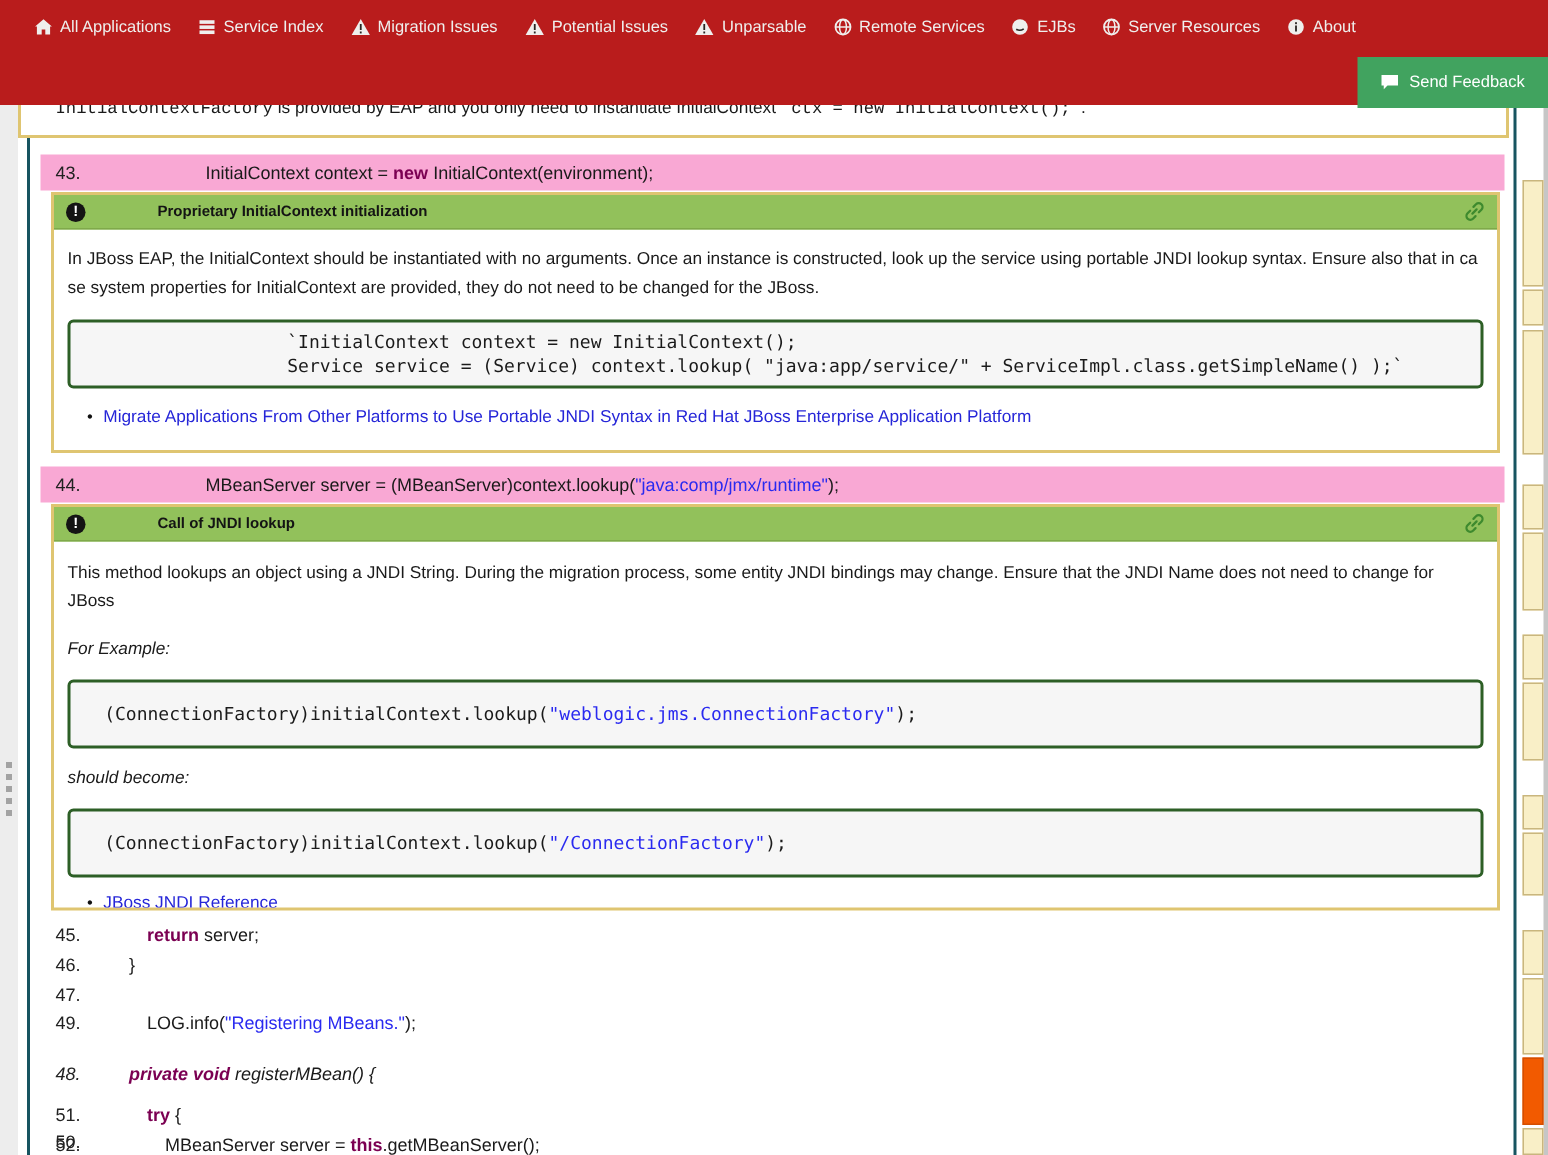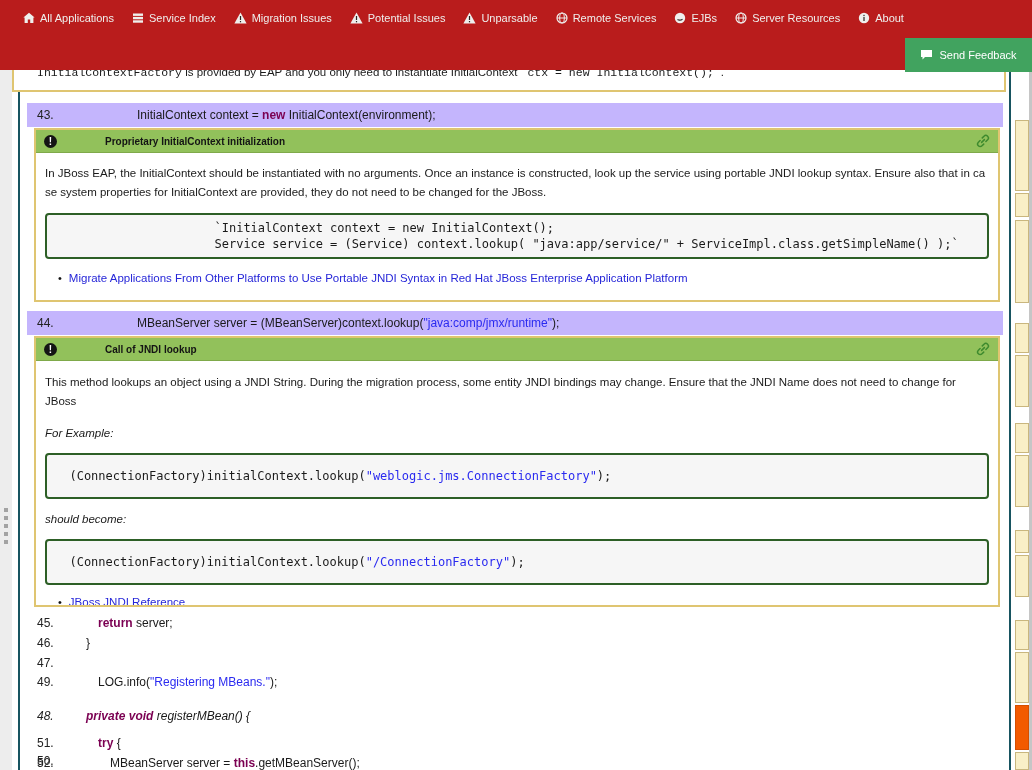--- a/index.html
+++ b/index.html
@@ -23,21 +23,21 @@
   #teal-left  { position:absolute; left:18px;  top:70px; width:2px; height:700px; background:#175460; }
   #teal-right { position:absolute; left:1009px; top:70px; width:2px; height:700px; background:#175460; }
   #grey-right { position:absolute; left:1029px; top:70px; width:3px; height:700px; background:#c6c6c6; }
 
   
   #clipped-note { position:absolute; left:12px; top:40px; width:994px; height:52px; background:#ffffff;
     border:2px solid #dfc571; border-top:none; z-index:1; padding:26px 10px 0 23px; font-size:11.5px; color:#1a1a1a; white-space:nowrap; overflow:hidden; }
 
   
   .src-row { position:absolute; left:27px; width:976px; font-size:12px; color:#1a1a1a; }
-  .src-row.hl { background:#c4b5fd; }
+  .src-row.hl { background:#f9a8d4; }
   .src-num { position:absolute; left:10px; top:0; color:#222222; }
   .src-code { position:absolute; top:0; white-space:pre; }
 
   
   .tok-p { color:#1a1a1a; }
   .tok-k { color:#7b0052; font-weight:bold; }
   .tok-s { color:#2a2af0; }
   .tok-m { font-family:Liberation Mono, monospace; font-size:11.5px; }
 
   
@@ -48,21 +48,21 @@
     text-align:center; line-height:13px; margin-right:5px; flex:0 0 13px; }
   .badge-icon::before { content:"!"; }
   .link-icon { margin-left:auto; display:inline-flex; cursor:pointer; }
   .callout-body { padding:6px 9px 6px 9px; }
   .callout-body p { font-size:11.5px; line-height:19px; color:#1a1a1a; }
   .p-breakall { word-break:break-all; margin:5px 0 11px 0; }
   .p-single { margin:6px 0 13px 0; }
   .p-italic { font-style:italic; margin:2px 0 10px 0; }
   pre.codeblock { border:2px solid #2d5f26; border-radius:4px; background:#f6f6f6; color:#1a1a1a;
     font-family:"DejaVu Sans Mono", monospace; font-size:12px; line-height:16px; white-space:pre; overflow:hidden; }
-  pre.two-line { padding:5px 23px; margin:0 0 13px 0; }
+  pre.two-line { padding:5px 0; margin:0 0 13px 0; }
   pre.one-line { padding:13px 8px; margin:0 0 11px 0; }
   .bullet-link { display:flex; align-items:baseline; padding-left:13px; margin:4px 0 12px 0; font-size:11.5px; }
   .bullet-link .bullet { color:#111111; margin-right:7px; font-size:11px; }
   .bullet-link .bullet::before { content:"\2022"; }
   .bullet-link a { color:#2626d8; text-decoration:none; cursor:pointer; }
 
   
   .mini-box { position:absolute; left:1015px; width:14px; background:#f9efc7; border:1px solid #c9b67e; cursor:pointer; }
   .mini-box.orange { background:#f25a00; border-color:#d44e00; }
 </style>

